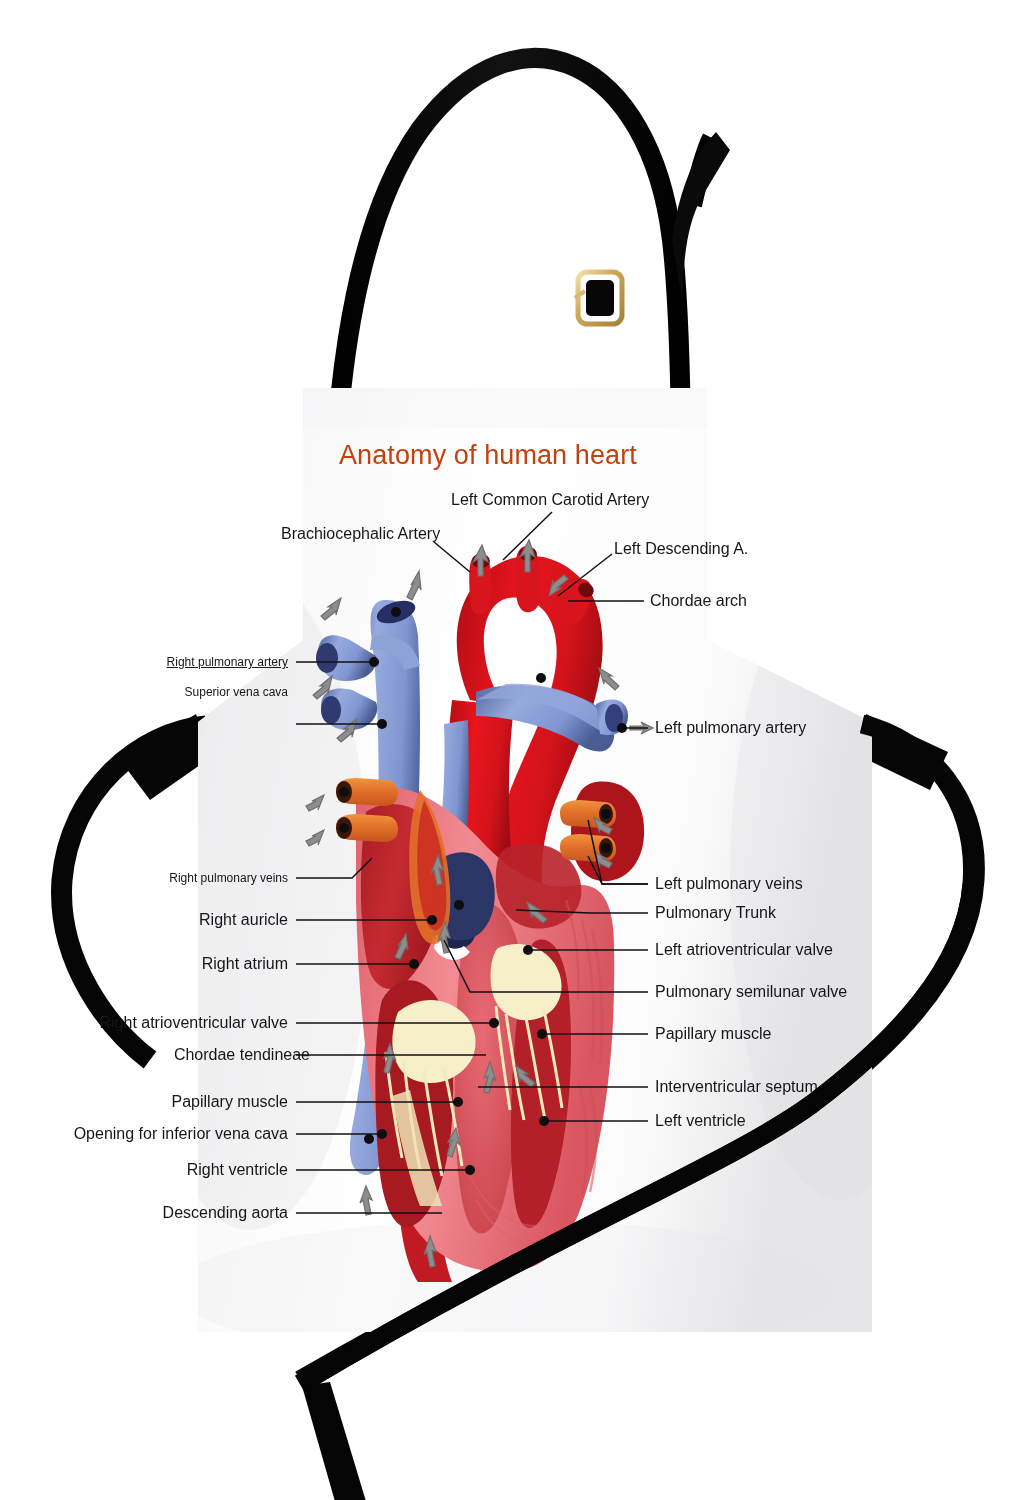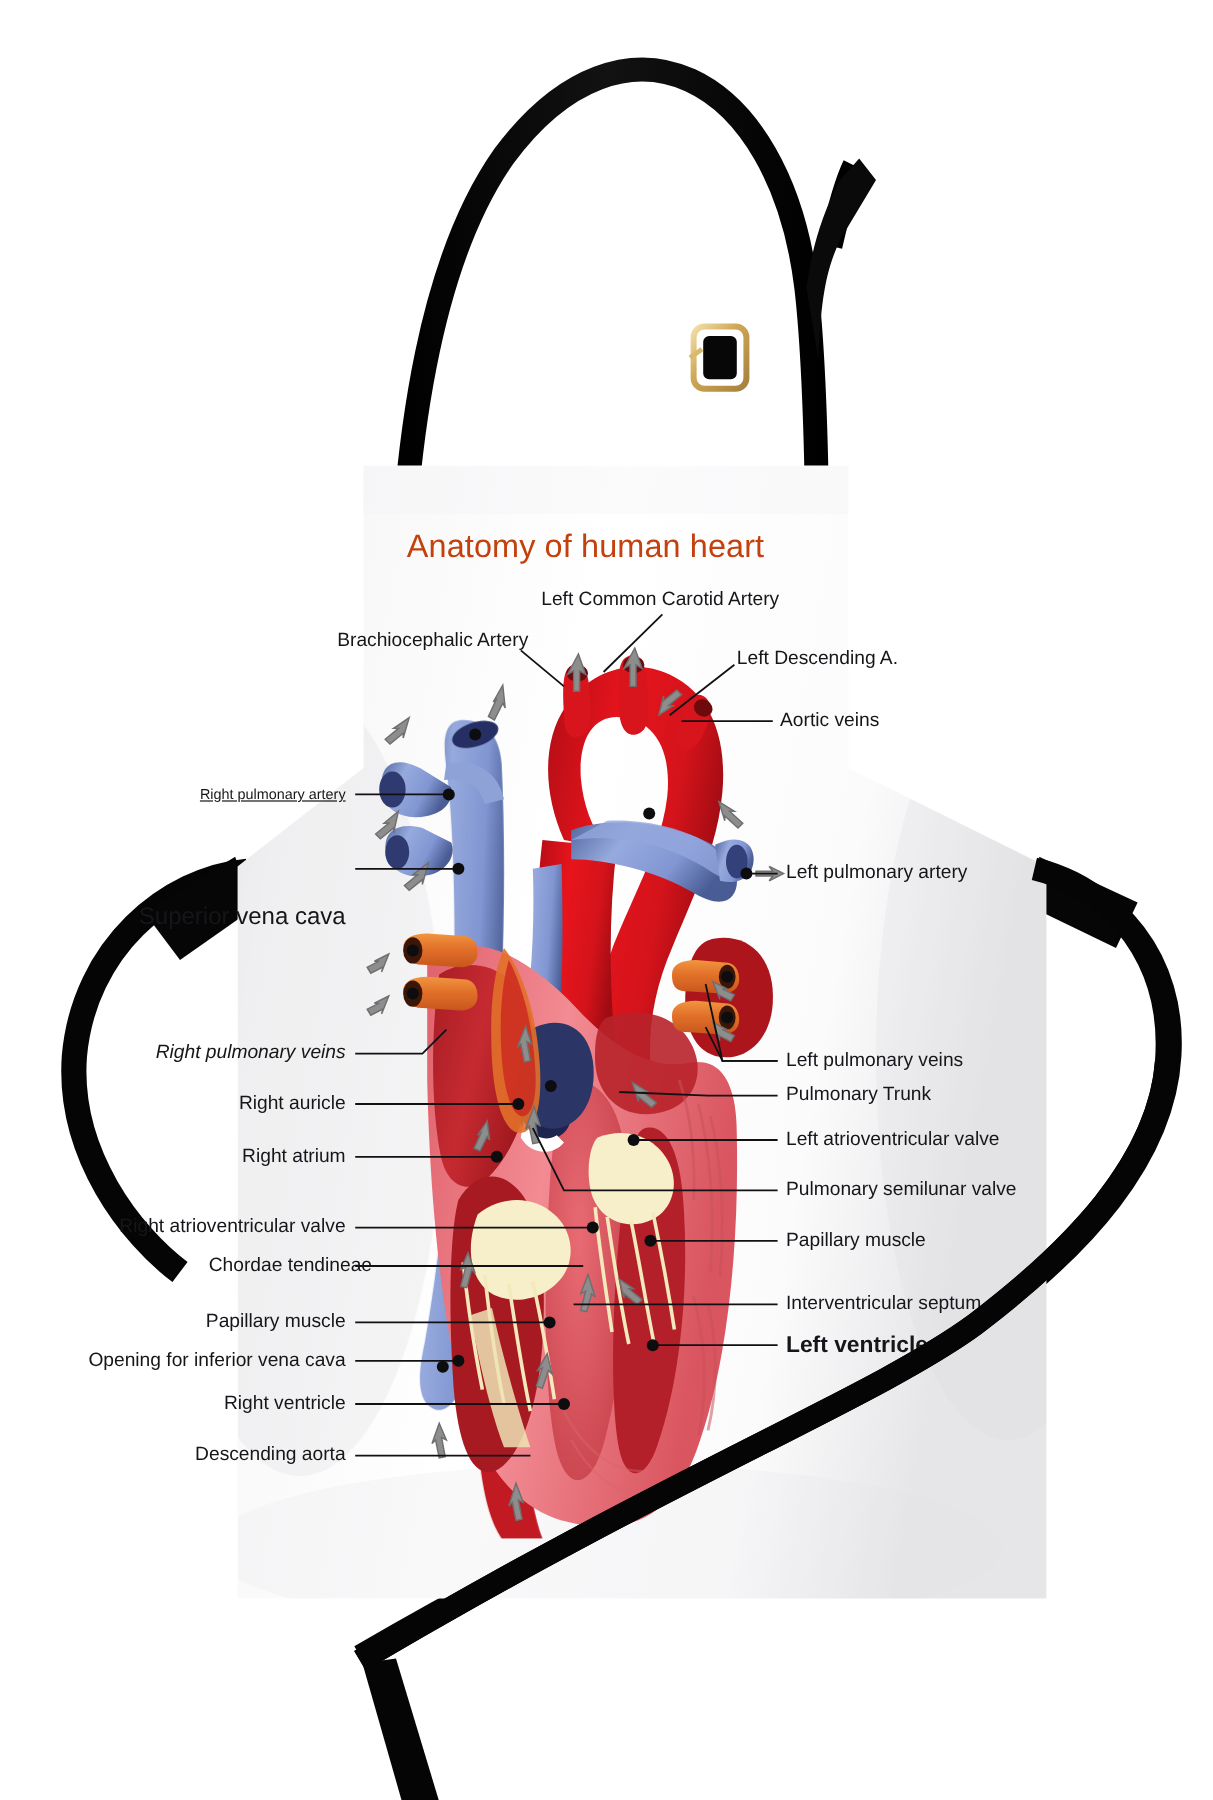--- a/index.html
+++ b/index.html
@@ -320,41 +320,41 @@
     <g>
       <path d="M302,1386 L330,1382 L368,1508 L338,1512 Z" fill="#050505"></path>
     </g>
   </svg>
 
   <div class="title" style="left:339px;top:440px;">Anatomy of human heart</div>
 
   <div class="lbl l" style="left:451px;top:500px;font-size:16px;text-align:right;">Left Common Carotid Artery</div>
   <div class="lbl l" style="left:281px;top:534px;font-size:16px;">Brachiocephalic Artery</div>
   <div class="lbl l" style="left:614px;top:549px;font-size:16px;">Left Descending A.</div>
-  <div class="lbl l" style="left:650px;top:601px;font-size:16px;">Aortic veins</div>
+  <div class="lbl l" style="left:650px;top:601px;font-size:16px;">Chordae arch</div>
 
   <div class="lbl r" style="left:0;width:288px;top:662px;font-size:12px;text-decoration:underline;">Right pulmonary artery</div>
-  <div class="lbl r" style="left:0;width:288px;top:764px;font-size:20px;">Superior vena cava</div>
-  <div class="lbl r" style="left:0;width:288px;top:878px;font-size:16px;font-style:italic;">Right pulmonary veins</div>
+  <div class="lbl r" style="left:0;width:288px;top:692px;font-size:12px;">Superior vena cava</div>
+  <div class="lbl r" style="left:0;width:288px;top:878px;font-size:12px;">Right pulmonary veins</div>
   <div class="lbl r" style="left:0;width:288px;top:920px;font-size:16px;">Right auricle</div>
   <div class="lbl r" style="left:0;width:288px;top:964px;font-size:16px;">Right atrium</div>
   <div class="lbl r" style="left:0;width:288px;top:1023px;font-size:16px;">Right atrioventricular valve</div>
   <div class="lbl r" style="left:0;width:288px;top:1055px;font-size:16px;padding-left:22px;">Chordae tendineae</div>
   <div class="lbl r" style="left:0;width:288px;top:1102px;font-size:16px;">Papillary muscle</div>
   <div class="lbl r" style="left:0;width:288px;top:1134px;font-size:16px;">Opening for inferior vena cava</div>
   <div class="lbl r" style="left:0;width:288px;top:1170px;font-size:16px;">Right ventricle</div>
   <div class="lbl r" style="left:0;width:288px;top:1213px;font-size:16px;">Descending aorta</div>
 
   <div class="lbl l" style="left:655px;top:728px;font-size:16px;">Left pulmonary artery</div>
   <div class="lbl l" style="left:655px;top:884px;font-size:16px;">Left pulmonary veins</div>
   <div class="lbl l" style="left:655px;top:913px;font-size:16px;">Pulmonary Trunk</div>
   <div class="lbl l" style="left:655px;top:950px;font-size:16px;">Left atrioventricular valve</div>
   <div class="lbl l" style="left:655px;top:992px;font-size:16px;">Pulmonary semilunar valve</div>
   <div class="lbl l" style="left:655px;top:1034px;font-size:16px;">Papillary muscle</div>
   <div class="lbl l" style="left:655px;top:1087px;font-size:16px;">Interventricular septum</div>
-  <div class="lbl l" style="left:655px;top:1121px;font-size:19px;font-weight:bold;">Left ventricle</div>
+  <div class="lbl l" style="left:655px;top:1121px;font-size:16px;">Left ventricle</div>
 
   <svg width="1011" height="1500" viewBox="0 0 1011 1500" style="pointer-events:none;">
     <path d="M812,1104 C730,1164 556,1232 300,1384" fill="none" stroke="#050505" stroke-width="19"></path>
     <path d="M972,884 C966,968 894,1042 812,1104" fill="none" stroke="#050505" stroke-width="19"></path>
   </svg>
 
 </div>
 
 </body></html>

